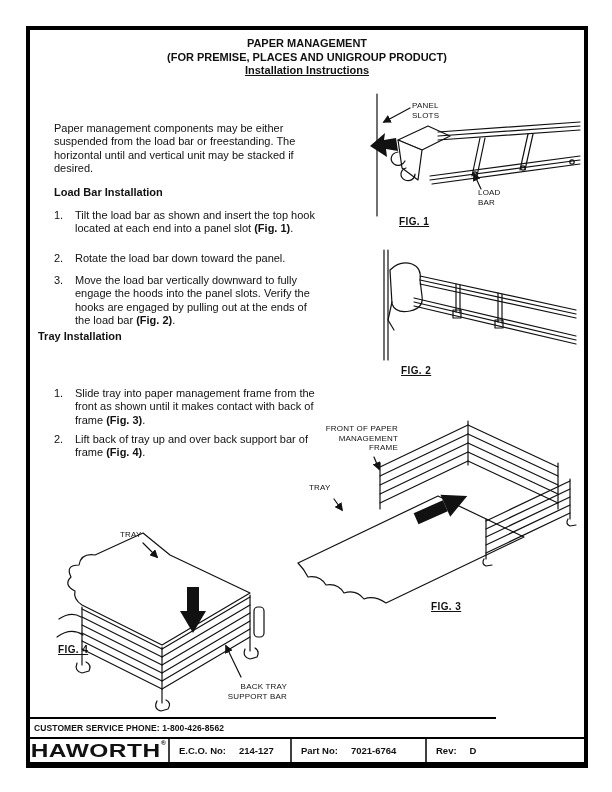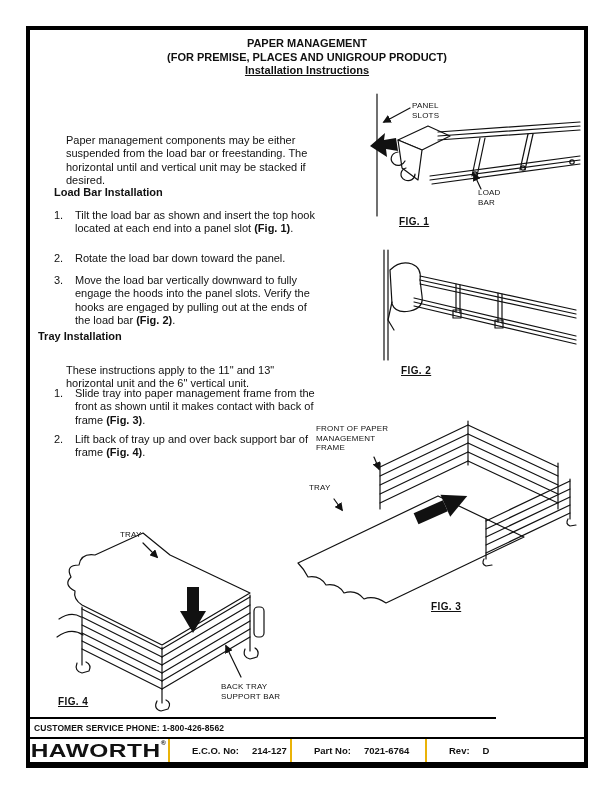--- a/index.html
+++ b/index.html
@@ -7,35 +7,35 @@
         font-family:"Liberation Sans","DejaVu Sans",sans-serif;color:#111;}
   .abs{position:absolute;}
   .frame{left:26px;top:26px;width:562px;height:742px;box-sizing:border-box;
          border:4px solid #000;border-bottom-width:6px;}
   .title{left:30px;top:37px;width:554px;text-align:center;font-weight:bold;
          font-size:11px;line-height:13.5px;}
   .title .u{text-decoration:underline;}
   .body{font-size:11px;line-height:13.4px;}
   .col{left:54px;width:258px;}
   .heading{font-weight:bold;font-size:11px;margin:0;}
-  .para{margin:12px;}
+  .para{margin:0;}
   .step{display:flex;left:54px;width:262px;}
   .step .num{width:21px;flex:none;}
   .step .txt{flex:1;}
   .step b{font-weight:bold;margin-top:8px;}
   .figlabel{font-size:8px;line-height:9.5px;letter-spacing:.2px;}
-  .figlabel.center{text-align:left;}
+  .figlabel.center{text-align:right;}
   .figcap{font-size:10px;font-weight:bold;text-decoration:underline;letter-spacing:.4px;}
   .phone-row{left:30px;top:717px;width:466px;height:20px;box-sizing:border-box;
              border-top:2px solid #000;display:flex;align-items:center;
              font-size:8.5px;font-weight:bold;padding-left:4px;letter-spacing:.1px;}
   .footer-row{left:30px;top:737px;width:554px;height:25px;box-sizing:border-box;
               border-top:2px solid #000;display:flex;}
   .fcell{box-sizing:border-box;display:flex;align-items:center;font-weight:bold;
-         font-size:9.5px;border-left:2px solid #eab308;padding-left:22px;gap:13px;}
+         font-size:9.5px;border-left:2px solid #404040;padding-left:9px;gap:13px;}
   .fcell:first-child{border-left:none;}
   .logo-cell{width:138px;justify-content:center;padding-left:0;gap:0;}
   .logo{font-size:24px;font-weight:bold;letter-spacing:.5px;transform:scaleY(.8) scaleX(1.02);
         white-space:nowrap;}
   .logo sup{font-size:7px;vertical-align:top;line-height:10px;}
   .w-eco{width:122px;}
   .w-page{width:98px;}
   .w-part{width:135px;}
   .w-rev{width:71px;}
   svg{overflow:visible;}
@@ -72,21 +72,20 @@
   <div class="abs body step" style="top:252px">
     <span class="num">2.</span>
     <span class="txt"><span>Rotate the load bar down toward the panel.</span><b></b><span></span></span>
   </div>
   <div class="abs body step" style="top:274px">
     <span class="num">3.</span>
     <span class="txt"><span>Move the load bar vertically downward to fully engage the hoods into the panel slots. Verify the hooks are engaged by pulling out at the ends of the load bar </span><b>(Fig. 2)</b><span>.</span></span>
   </div>
 
   <h2 class="abs heading" style="left:38px;top:330px">Tray Installation</h2>
-  <p class="abs body col para" style="top:352px">These instructions apply to the 11" and 13" horizontal unit and the 6" vertical unit.</p>
 
   <div class="abs body step" style="top:387px">
     <span class="num">1.</span>
     <span class="txt"><span>Slide tray into paper management frame from the front as shown until it makes contact with back of frame </span><b>(Fig. 3)</b><span>.</span></span>
   </div>
   <div class="abs body step" style="top:433px">
     <span class="num">2.</span>
     <span class="txt"><span>Lift back of tray up and over back support bar of frame </span><b>(Fig. 4)</b><span>.</span></span>
   </div>
 
@@ -204,21 +203,21 @@
       <path d="M117,122 L37,82 Q28,76 30,68 Q18,62 26,54 Q20,42 34,42 Q36,30 50,32 L98,10 L125,32 L205,70 Z" fill="#fff"></path>
       <line x1="98" y1="20" x2="112" y2="34" marker-end="url(#ah)"></line>
       <line x1="196" y1="154" x2="181" y2="123" marker-end="url(#ah)"></line>
     </g>
     <g>
       <rect x="142" y="64" width="12" height="26" fill="#111"></rect>
       <polygon points="135,88 161,88 148,110" fill="#111"></polygon>
     </g>
   </svg>
   <span class="abs figlabel" style="left:120px;top:530px;width:30px">TRAY</span>
-  <span class="abs figcap" style="left:58px;top:696px">FIG. 4</span>
+  <span class="abs figcap" style="left:58px;top:644px">FIG. 4</span>
   <span class="abs figlabel center" style="left:221px;top:682px;width:66px">BACK TRAY SUPPORT BAR</span>
 
   <div class="abs phone-row">
     <span>CUSTOMER SERVICE PHONE: 1-800-426-8562</span>
   </div>
 
   <div class="abs footer-row">
     <div class="fcell logo-cell">
       <span class="logo"><span>HAWORTH</span><sup>®</sup></span>
     </div>

